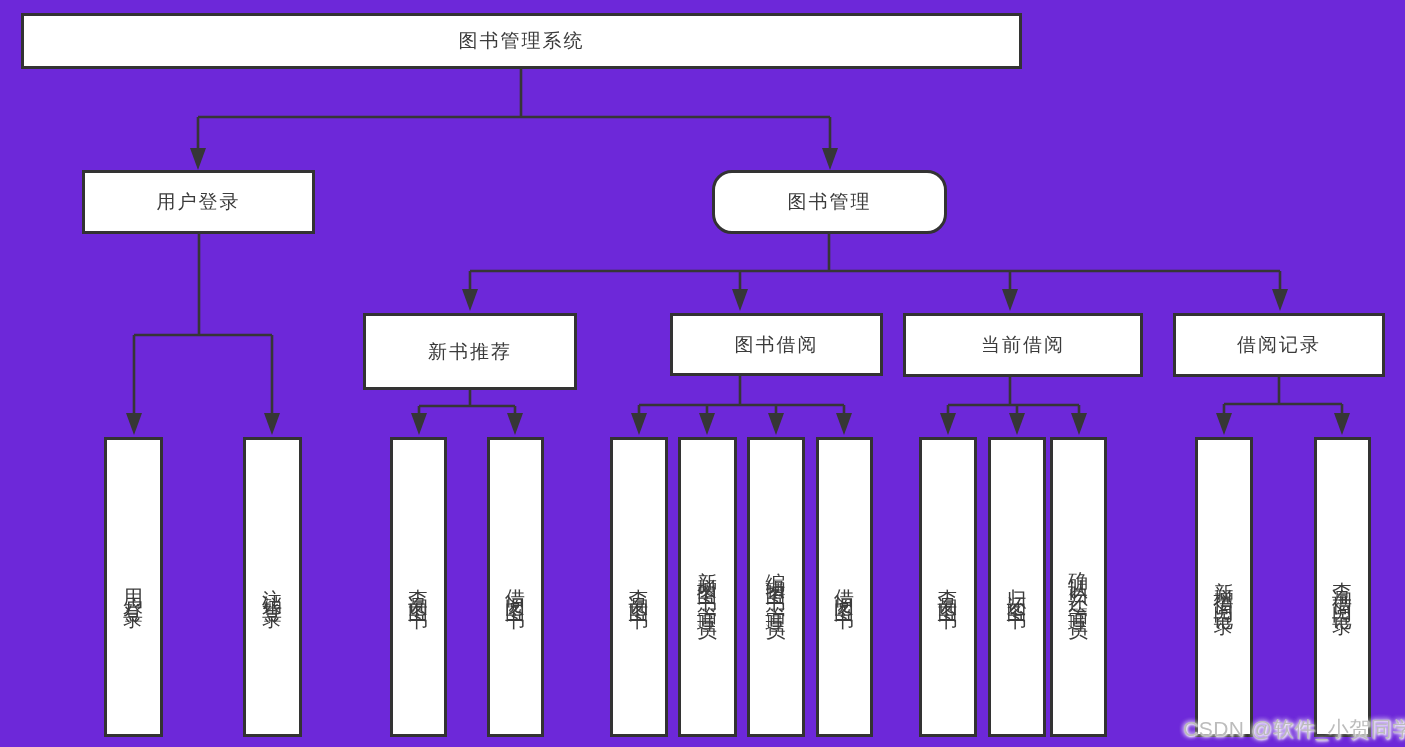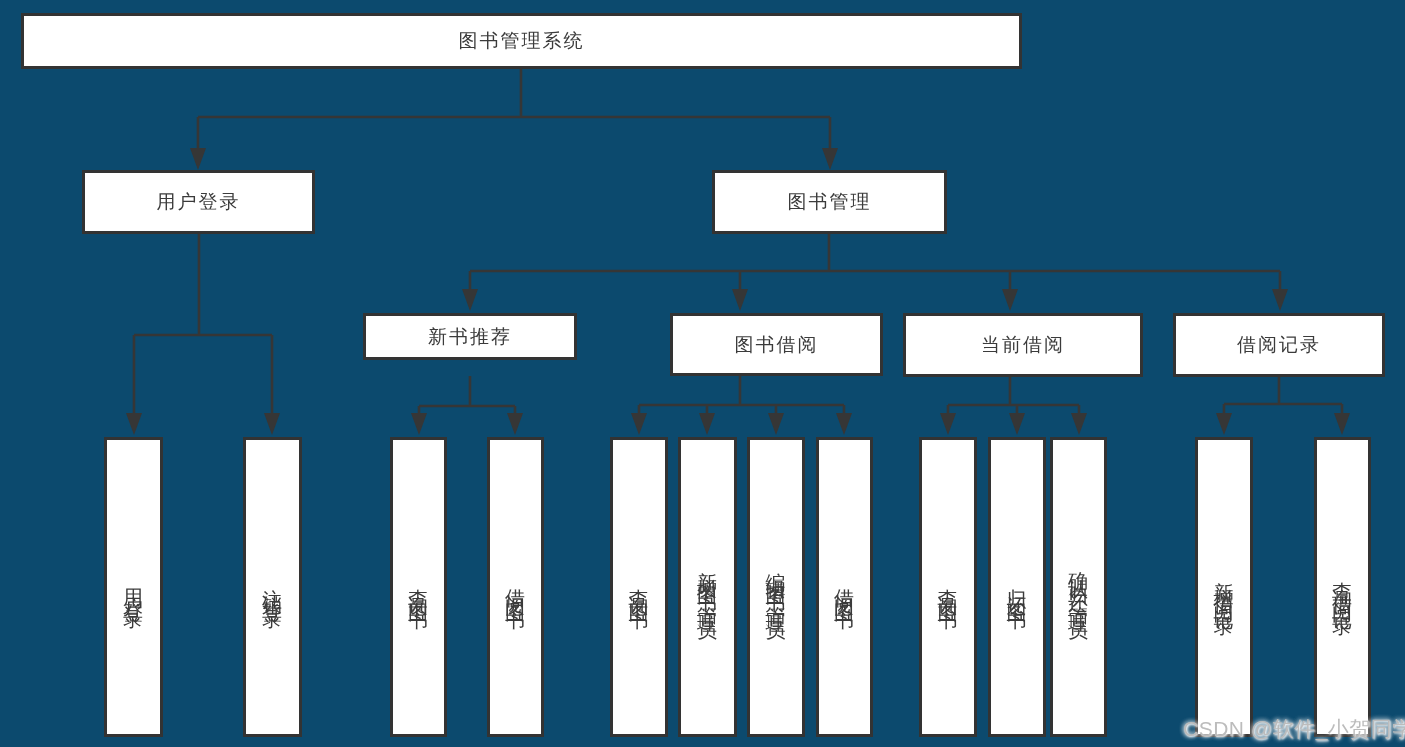--- a/index.html
+++ b/index.html
@@ -1,20 +1,20 @@
 <!DOCTYPE html>
 <html><head>
 <meta charset="utf-8">
 <style>
   html, body { margin: 0; padding: 0; background: #ffffff; }
   .stage {
     position: relative;
     width: 1405px;
     height: 747px;
-    background: #0c4a6e;
+    background: #6d28d9;
     overflow: hidden;
     font-family: "Liberation Sans", "DejaVu Sans", sans-serif;
   }
   .edges {
     position: absolute;
     left: 0; top: 0;
     width: 1405px; height: 747px;
     z-index: 1;
   }
   .node {
@@ -45,22 +45,22 @@
     z-index: 3;
     font-size: 21px;
     letter-spacing: 0.5px;
     color: #bcbcbc;
     white-space: nowrap;
     text-shadow: 0 0 5px #ffffff, 0 0 5px #ffffff, 1px 1px 2px #ffffff;
   }
   
   #n-root            { left: 21px;   top: 13px;  width: 1001px; height: 56px; }
   #n-user-login      { left: 82px;   top: 170px; width: 233px;  height: 64px; }
-  #n-book-mgmt       { left: 712px;  top: 170px; width: 235px;  height: 64px; }
-  #n-new-book-rec    { left: 363px;  top: 313px; width: 214px;  height: 47px; }
+  #n-book-mgmt       { left: 712px;  top: 170px; width: 235px;  height: 64px; border-radius: 20px; }
+  #n-new-book-rec    { left: 363px;  top: 313px; width: 214px;  height: 77px; }
   #n-book-borrow     { left: 634px;  top: 313px; width: 213px;  height: 63px; margin-left: 36px; }
   #n-current-borrow  { left: 903px;  top: 313px; width: 240px;  height: 64px; }
   #n-borrow-records  { left: 1173px; top: 313px; width: 212px;  height: 64px; }
   #n-user-login-item   { left: 104px;  top: 437px; width: 59px; height: 300px; }
   #n-logout-item       { left: 243px;  top: 437px; width: 59px; height: 300px; }
   #n-rec-query-books   { left: 390px;  top: 437px; width: 57px; height: 300px; }
   #n-rec-borrow-books  { left: 487px;  top: 437px; width: 57px; height: 300px; }
   #n-bb-query-books    { left: 610px;  top: 437px; width: 58px; height: 300px; }
   #n-bb-add-books      { left: 678px;  top: 437px; width: 59px; height: 300px; }
   #n-bb-edit-books     { left: 747px;  top: 437px; width: 58px; height: 300px; }

